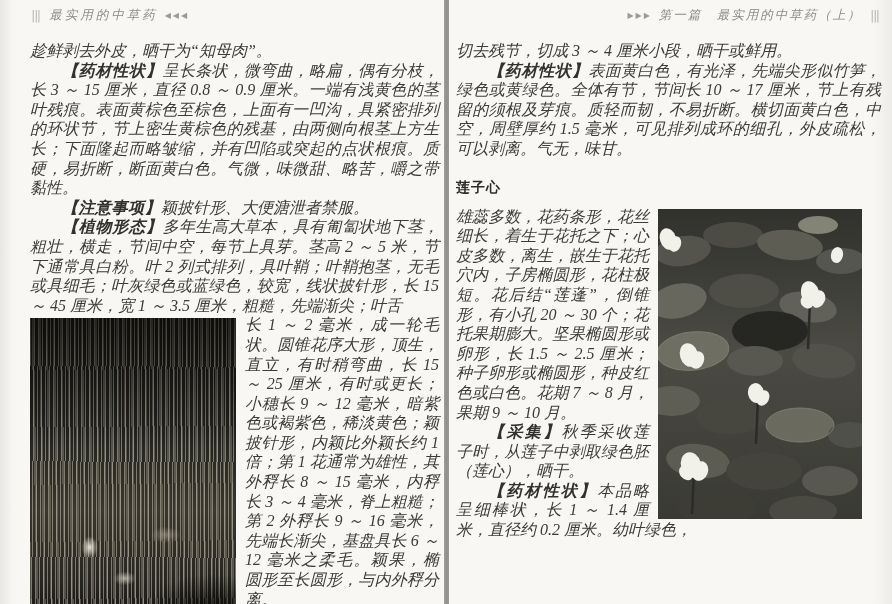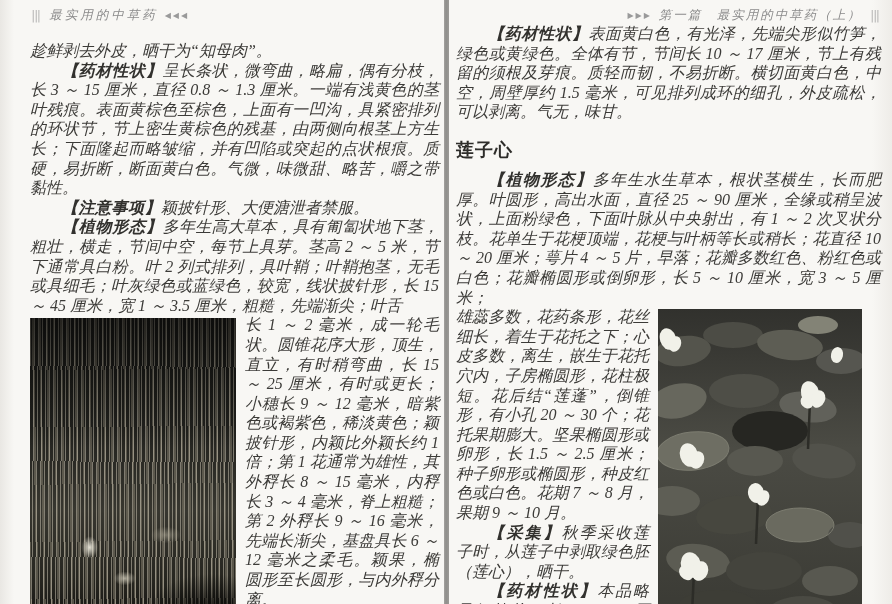--- a/index.html
+++ b/index.html
@@ -18,21 +18,21 @@
          font-size:12.5px;font-style:italic;letter-spacing:3px;
          font-family:"Liberation Serif","DejaVu Serif",serif;}
   .rhead-right{justify-content:flex-end;letter-spacing:2px;}
   .bars{font-style:normal;letter-spacing:0;font-size:12px;color:#9a9a9a;font-family:"DejaVu Sans",sans-serif;transform:scaleX(.7);}
   .tri{font-style:normal;font-size:8px;letter-spacing:2px;color:#9a9a9a;font-family:"DejaVu Sans",sans-serif;}
   
   .para{margin:0;text-align:justify;text-indent:2em;font-size:16px;line-height:19.6px;font-style:italic;}
   .cont{text-indent:0;margin-top:17px;}
   .part2{text-indent:0;}
   .lab{font-family:"Liberation Sans","DejaVu Sans",sans-serif;font-weight:bold;color:#32312e;letter-spacing:.5px;}
-  h2.section{margin:18px 0 10px 0;font-size:18px;line-height:20px;font-weight:bold;color:#2e2d2a;
+  h2.section{margin:18px 0 10px 0;font-size:14px;line-height:20px;font-weight:bold;color:#2e2d2a;
              font-family:"Liberation Sans","DejaVu Sans",sans-serif;letter-spacing:1px;}
   
   .photo{display:block;}
   .photo-reed{
     float:left;width:206px;height:310px;margin:3px 9px 0 0;
     background:
       radial-gradient(ellipse 12px 16px at 29% 74%, rgba(238,235,222,.95), rgba(238,235,222,0) 70%),
       radial-gradient(ellipse 16px 10px at 46% 84%, rgba(215,210,192,.75), rgba(215,210,192,0) 70%),
       radial-gradient(ellipse 22px 12px at 66% 70%, rgba(190,184,165,.5), rgba(190,184,165,0) 70%),
       radial-gradient(ellipse 90px 60px at 88% 97%, rgba(8,8,6,.95), rgba(8,8,6,0) 75%),
@@ -51,21 +51,21 @@
 
   <div class="page page-left">
     <div class="rhead">
       <span class="bars">|||</span>
       <span>最实用的中草药</span>
       <span class="tri">◀◀◀</span>
     </div>
 
     <p class="para cont">趁鲜剥去外皮，晒干为“知母肉”。</p>
 
-    <p class="para"><span class="lab">【药材性状】</span><span>呈长条状，微弯曲，略扁，偶有分枝，长 3 ～ 15 厘米，直径 0.8 ～ 1.3 厘米。一端有浅黄色的茎叶残痕。表面黄棕色至棕色，上面有一凹沟，具紧密排列的环状节，节上密生黄棕色的残基，由两侧向根茎上方生长；下面隆起而略皱缩，并有凹陷或突起的点状根痕。质硬，易折断，断面黄白色。气微，味微甜、略苦，嚼之带黏性。</span></p>
+    <p class="para"><span class="lab">【药材性状】</span><span>呈长条状，微弯曲，略扁，偶有分枝，长 3 ～ 15 厘米，直径 0.8 ～ 0.9 厘米。一端有浅黄色的茎叶残痕。表面黄棕色至棕色，上面有一凹沟，具紧密排列的环状节，节上密生黄棕色的残基，由两侧向根茎上方生长；下面隆起而略皱缩，并有凹陷或突起的点状根痕。质硬，易折断，断面黄白色。气微，味微甜、略苦，嚼之带黏性。</span></p>
 
     <p class="para"><span class="lab">【注意事项】</span><span>颖披针形、大便溏泄者禁服。</span></p>
 
 
     <p class="para"><span class="lab">【植物形态】</span><span>多年生高大草本，具有匍匐状地下茎，粗壮，横走，节间中空，每节上具芽。茎高 2 ～ 5 米，节下通常具白粉。叶 2 列式排列，具叶鞘；叶鞘抱茎，无毛或具细毛；叶灰绿色或蓝绿色，较宽，线状披针形，长 15 ～ 45 厘米，宽 1 ～ 3.5 厘米，粗糙，先端渐尖；叶舌</span></p>
 
     <div class="clip">
       <div class="photo photo-reed" role="img" aria-label="reed-field-photo"></div>
       <p class="para part2">长 1 ～ 2 毫米，成一轮毛状。圆锥花序大形，顶生，直立，有时稍弯曲，长 15 ～ 25 厘米，有时或更长；小穗长 9 ～ 12 毫米，暗紫色或褐紫色，稀淡黄色；颖披针形，内颖比外颖长约 1 倍；第 1 花通常为雄性，其外稃长 8 ～ 15 毫米，内稃长 3 ～ 4 毫米，脊上粗糙；第 2 外稃长 9 ～ 16 毫米，先端长渐尖，基盘具长 6 ～ 12 毫米之柔毛。颖果，椭圆形至长圆形，与内外稃分离。</p>
       <p class="para"><span class="lab">【采集】</span><span>春秋两季采挖其地下茎，洗净，除去须根，</span></p>
@@ -74,27 +74,27 @@
 
   <div class="gutter"></div>
 
   <div class="page page-right">
     <div class="rhead rhead-right">
       <span class="tri">▶▶▶</span>
       <span>第一篇　最实用的中草药（上）</span>
       <span class="bars">|||</span>
     </div>
 
+    <p class="para cont">切去残节，切成 3 ～ 4 厘米小段，晒干或鲜用。</p>
 
     <p class="para"><span class="lab">【药材性状】</span><span>表面黄白色，有光泽，先端尖形似竹笋，绿色或黄绿色。全体有节，节间长 10 ～ 17 厘米，节上有残留的须根及芽痕。质轻而韧，不易折断。横切面黄白色，中空，周壁厚约 1.5 毫米，可见排列成环的细孔，外皮疏松，可以剥离。气无，味甘。</span></p>
 
 
     <h2 class="section">莲子心</h2>
 
-    <p class="para"><span class="lab">【植物形态】</span><span>多年生水生草本，根状茎横生，长而肥厚。叶圆形，高出水面，直径 25 ～ 90 厘米，全缘或稍呈波状，上面粉绿色，下面叶脉从中央射出，有 1 ～ 2 次叉状分枝。花单生于花梗顶端，花梗与叶柄等长或稍长；花直径 10 ～ 20 厘米；萼片 4 ～ 5 片，早落；花瓣多数红色、粉红色或白色；花瓣椭圆形或倒卵形，长 5 ～ 10 厘米，宽 3 ～ 5 厘米；</span></p>
 
     <div class="clip">
       <svg class="photo photo-lotus" role="img" viewBox="0 0 204 310" width="204" height="310" xmlns="http://www.w3.org/2000/svg" aria-label="lotus-pond-photo">
         <defs>
           <linearGradient id="pond" x1="0" y1="0" x2="0" y2="1">
             <stop offset="0" stop-color="#31312d"></stop>
             <stop offset="0.45" stop-color="#4b4b44"></stop>
             <stop offset="1" stop-color="#3a3a34"></stop>
           </linearGradient>
         </defs>

